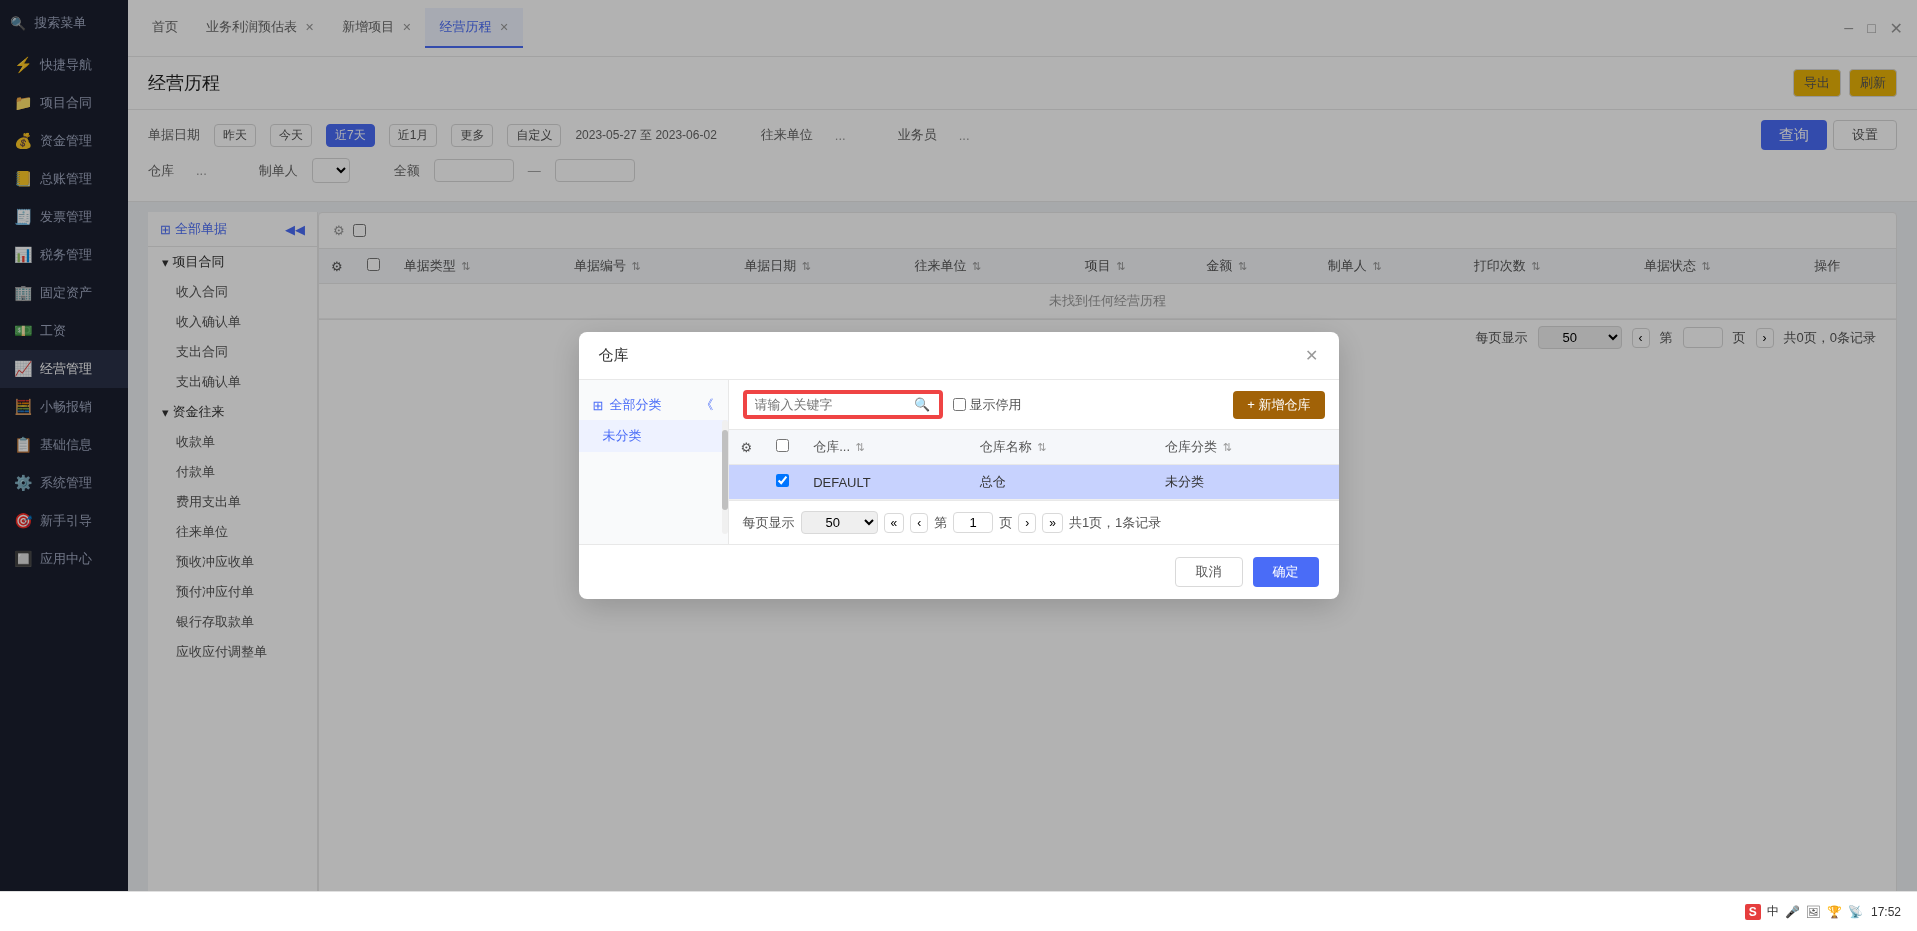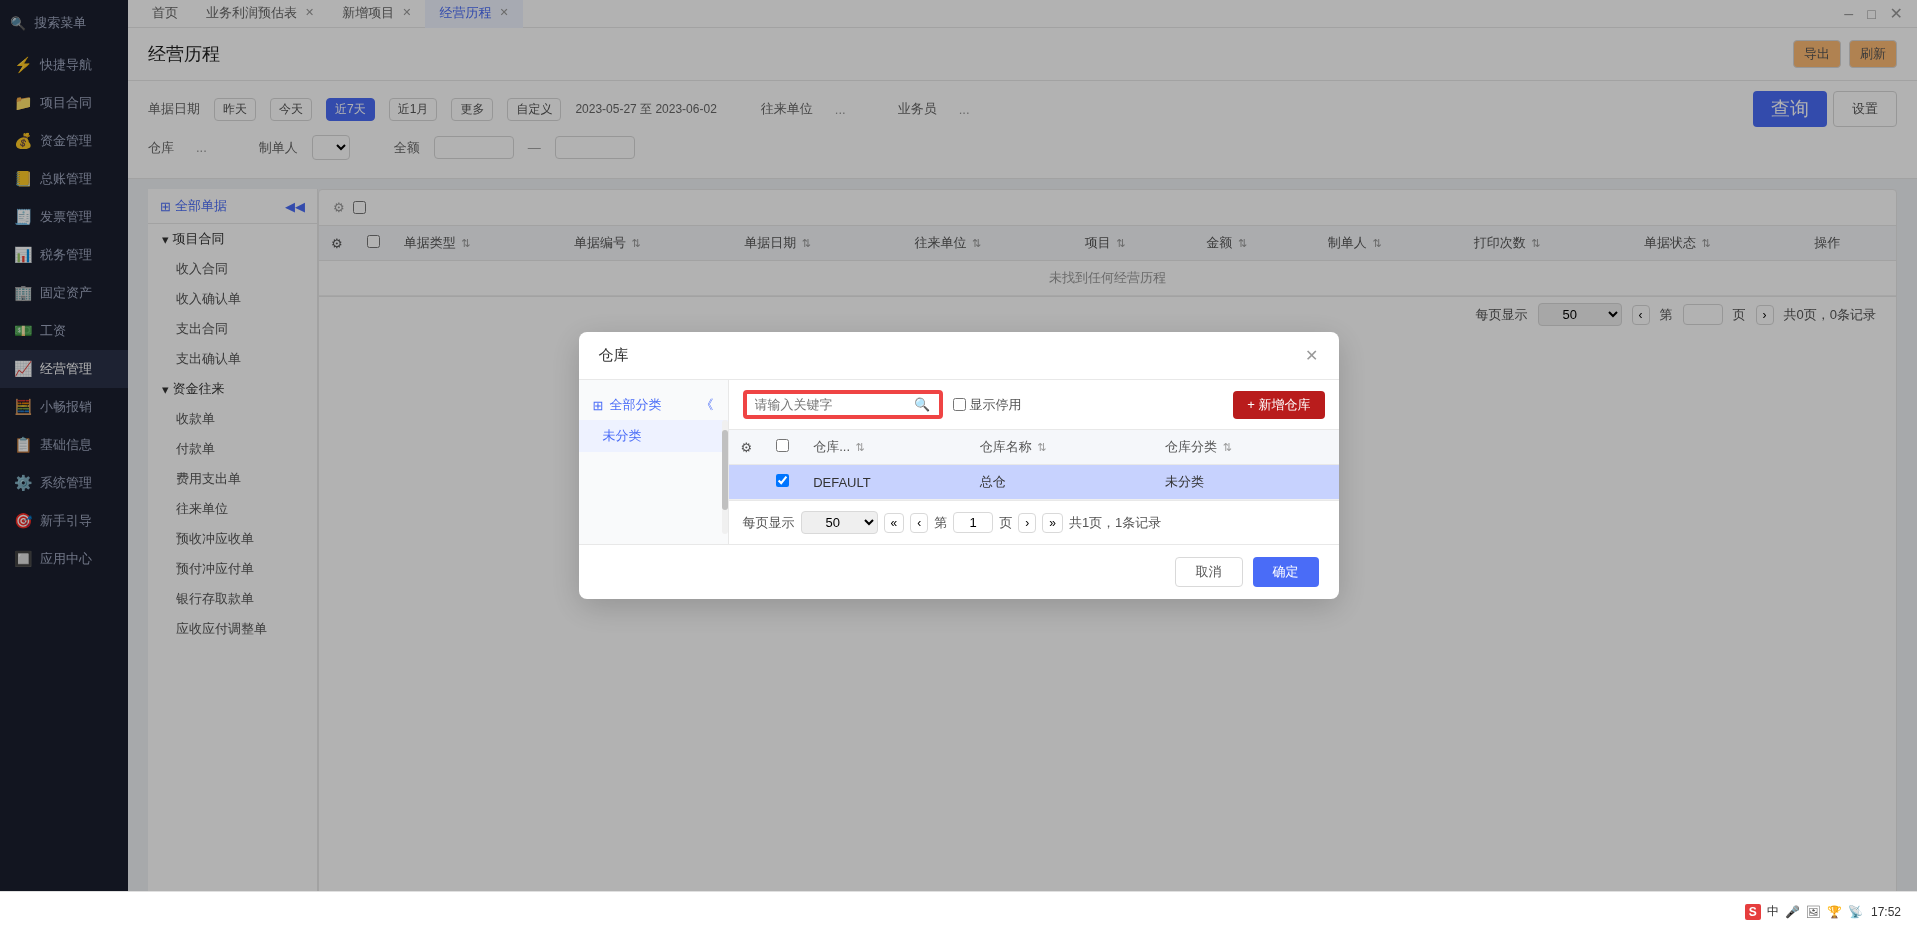--- a/index.html
+++ b/index.html
@@ -18,57 +18,57 @@
     .sidebar-item.active { background: #2a3148; color: #fff; }
     .sidebar-icon { font-size: 15px; width: 18px; text-align: center; }
 
     
     .main {
       margin-left: 128px; height: 100%; display: flex; flex-direction: column;
     }
 
     
     .tab-bar {
-      background: #fff; border-bottom: 1px solid #e8e8e8; display: flex; align-items: center; height: 28px; padding: 0 10px;
+      background: #fff; border-bottom: 1px solid #e8e8e8; display: flex; align-items: center; height: 57px; padding: 0 10px;
     }
     .tab-item {
       padding: 0 14px; height: 40px; display: flex; align-items: center; gap: 6px; cursor: pointer; font-size: 13px; color: #666; border-bottom: 2px solid transparent;
     }
     .tab-item.active { color: #4a6cf7; border-bottom: 2px solid #4a6cf7; background: #f0f4ff; }
     .tab-close { font-size: 11px; color: #999; cursor: pointer; margin-left: 2px; }
 
     
     .page-header {
       background: #fff; padding: 12px 20px; border-bottom: 1px solid #e8e8e8; display: flex; align-items: center; justify-content: space-between;
     }
     .page-title { font-size: 18px; font-weight: 500; color: #222; }
     .header-actions { display: flex; gap: 8px; align-items: center; }
     .btn-export, .btn-refresh {
-      padding: 4px 10px; border: 1px solid #d9d9d9; background: #fdba74; border-radius: 4px; cursor: pointer; font-size: 13px; color: #555; display: flex; align-items: center; gap: 4px;
+      padding: 4px 10px; border: 1px solid #d9d9d9; background: #eab308; border-radius: 4px; cursor: pointer; font-size: 13px; color: #555; display: flex; align-items: center; gap: 4px;
     }
 
     
     .filter-area {
       background: #fff; padding: 10px 20px; border-bottom: 1px solid #e8e8e8;
     }
     .filter-row { display: flex; align-items: center; gap: 14px; margin-bottom: 8px; flex-wrap: wrap; }
     .filter-label { color: #666; font-size: 13px; white-space: nowrap; }
     .date-btn {
       padding: 2px 8px; border-radius: 4px; cursor: pointer; font-size: 12px; border: 1px solid transparent;
     }
     .date-btn.active { background: #4a6cf7; color: #fff; border-color: #4a6cf7; }
     .date-btn:not(.active) { background: #fff; color: #555; border-color: #d9d9d9; }
     .date-range { font-size: 12px; color: #666; }
     .filter-dots { color: #999; cursor: pointer; padding: 2px 8px; }
     .filter-select {
       border: 1px solid #d9d9d9; border-radius: 4px; padding: 3px 8px; font-size: 13px; background: #fff; cursor: pointer;
     }
     .filter-input { border: 1px solid #d9d9d9; border-radius: 4px; padding: 3px 8px; font-size: 13px; width: 120px; }
     .btn-search {
-      background: #4a6cf7; color: #fff; border: none; border-radius: 4px; padding: 5px 18px; cursor: pointer; font-size: 19px;
+      background: #4a6cf7; color: #fff; border: none; border-radius: 4px; padding: 5px 18px; cursor: pointer; font-size: 15px;
     }
     .btn-setting {
       background: #fff; color: #555; border: 1px solid #d9d9d9; border-radius: 4px; padding: 5px 18px; cursor: pointer; font-size: 13px;
     }
     .dash-line { color: #999; }
 
     
     .content-area {
       flex: 1; background: #f0f2f5; padding: 10px 20px; overflow: auto; position: relative;
     }
@@ -123,21 +123,21 @@
     .modal-right { flex: 1; display: flex; flex-direction: column; overflow: hidden; }
     .modal-toolbar {
       padding: 10px 14px; display: flex; align-items: center; gap: 10px; border-bottom: 1px solid #e8e8e8;
     }
     .modal-search-box {
       display: flex; align-items: center; border: 4px solid #ef4444; border-radius: 4px; padding: 3px 8px; gap: 4px; width: 200px;
     }
     .modal-search-box input { border: none; outline: none; font-size: 13px; width: 100%; background: transparent; }
     .modal-show-disabled { display: flex; align-items: center; gap: 4px; font-size: 13px; color: #555; }
     .btn-add-warehouse {
-      margin-left: auto; background: #b91c1c; color: #fff; border: none; border-radius: 4px; padding: 5px 14px; cursor: pointer; font-size: 13px; display: flex; align-items: center; gap: 4px;
+      margin-left: auto; background: #a16207; color: #fff; border: none; border-radius: 4px; padding: 5px 14px; cursor: pointer; font-size: 13px; display: flex; align-items: center; gap: 4px;
     }
     .modal-table-container { flex: 1; overflow: auto; }
     .modal-table { width: 100%; border-collapse: collapse; font-size: 13px; }
     .modal-table th { background: #f5f7fa; border-bottom: 1px solid #e8e8e8; padding: 8px 12px; text-align: left; color: #555; font-weight: 500; white-space: nowrap; }
     .modal-table td { border-bottom: 1px solid #f0f0f0; padding: 8px 12px; color: #333; }
     .modal-table tr.selected td { background: #c7d2fe; }
     .modal-footer {
       display: flex; align-items: center; justify-content: space-between; padding: 10px 14px; border-top: 1px solid #e8e8e8; font-size: 13px; color: #555;
     }
     .modal-pagination { display: flex; align-items: center; gap: 6px; }

